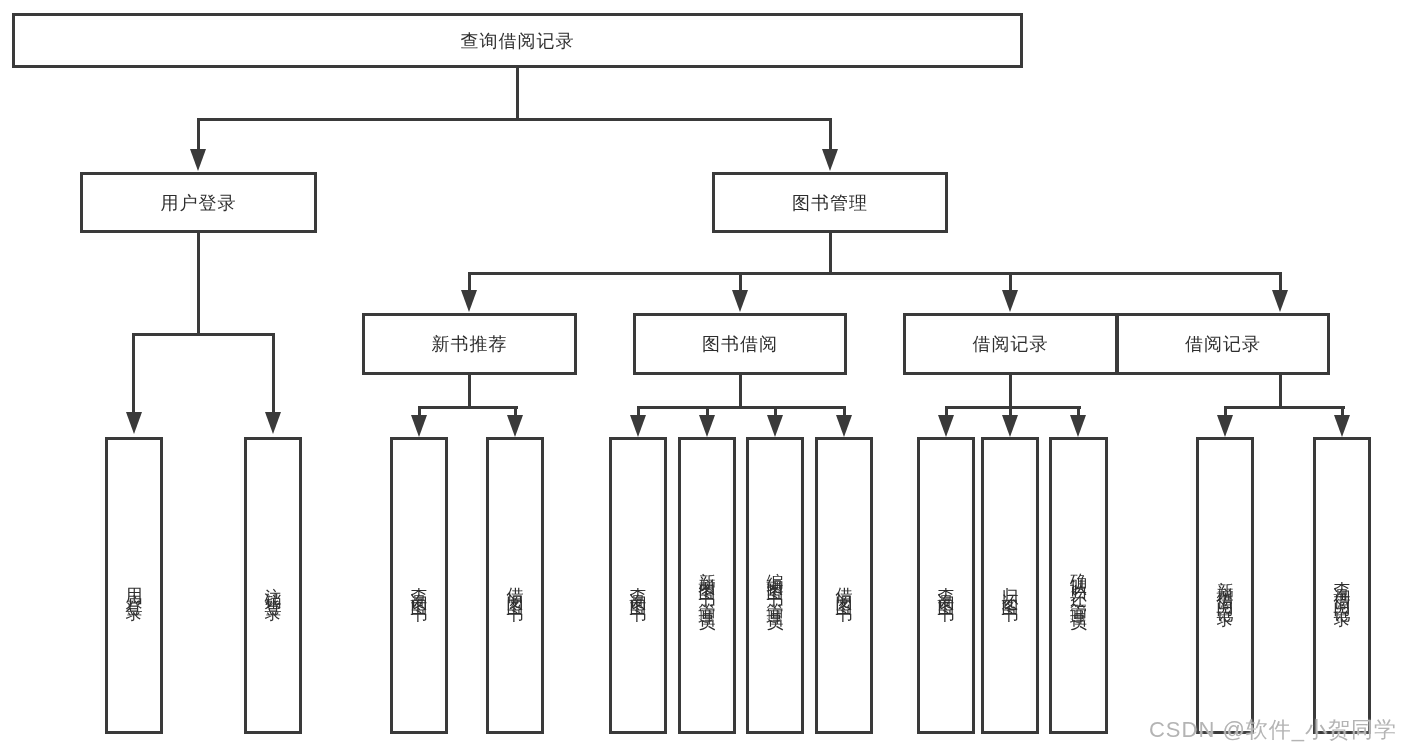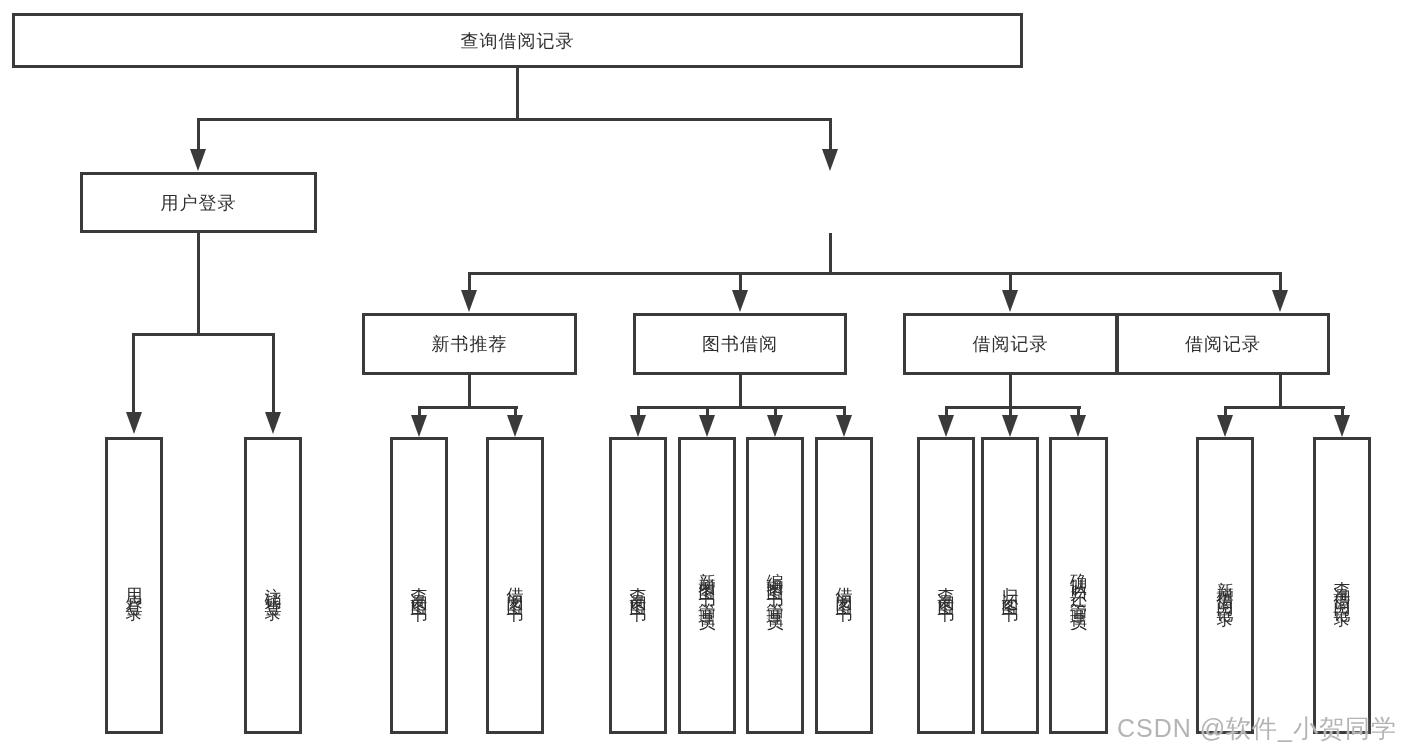--- a/index.html
+++ b/index.html
@@ -42,37 +42,38 @@
     width:0; height:0;
     border-left:8px solid transparent;
     border-right:8px solid transparent;
     border-top:22px solid #3a3a3a;
     z-index:1;
   }
   .watermark {
     position:absolute;
     right:8px;
     bottom:2px;
-    font-size:25px;
+    font-size:22px;
     color:#b4b4b4;
     letter-spacing:1px;
     text-shadow:0 0 2px #ffffff;
     z-index:3;
     white-space:nowrap;
   }
 </style>
 </head>
 <body>
 
 <div class="canvas">
 
   <div class="box" style="left:12px; top:13px; width:1011px; height:55px;">查询借阅记录</div>
 
   <div class="box" style="left:80px; top:172px; width:237px; height:61px;">用户登录</div>
 
+  <div class="box" style="left:712px; top:172px; width:236px; height:61px;">图书管理</div>
 
   <div class="box" style="left:633px; top:313px; width:214px; height:62px;">图书借阅</div>
 
   <div class="box" style="left:362px; top:313px; width:215px; height:62px;">新书推荐</div>
 
   <div class="box" style="left:903px; top:313px; width:215px; height:62px;">借阅记录</div>
 
   <div class="box" style="left:1116px; top:313px; width:214px; height:62px;">借阅记录</div>
 
   <div class="box leaf" style="left:105px; top:437px; width:58px; height:297px;">

